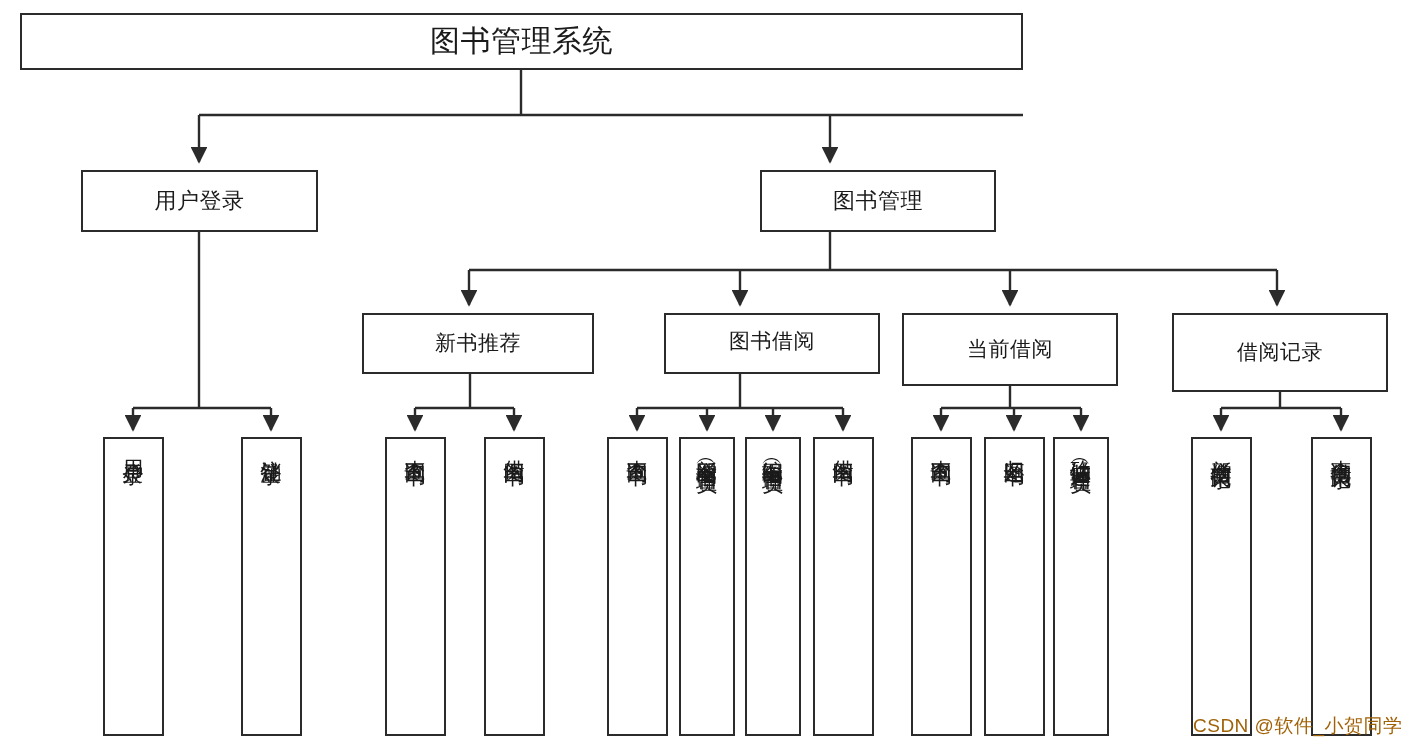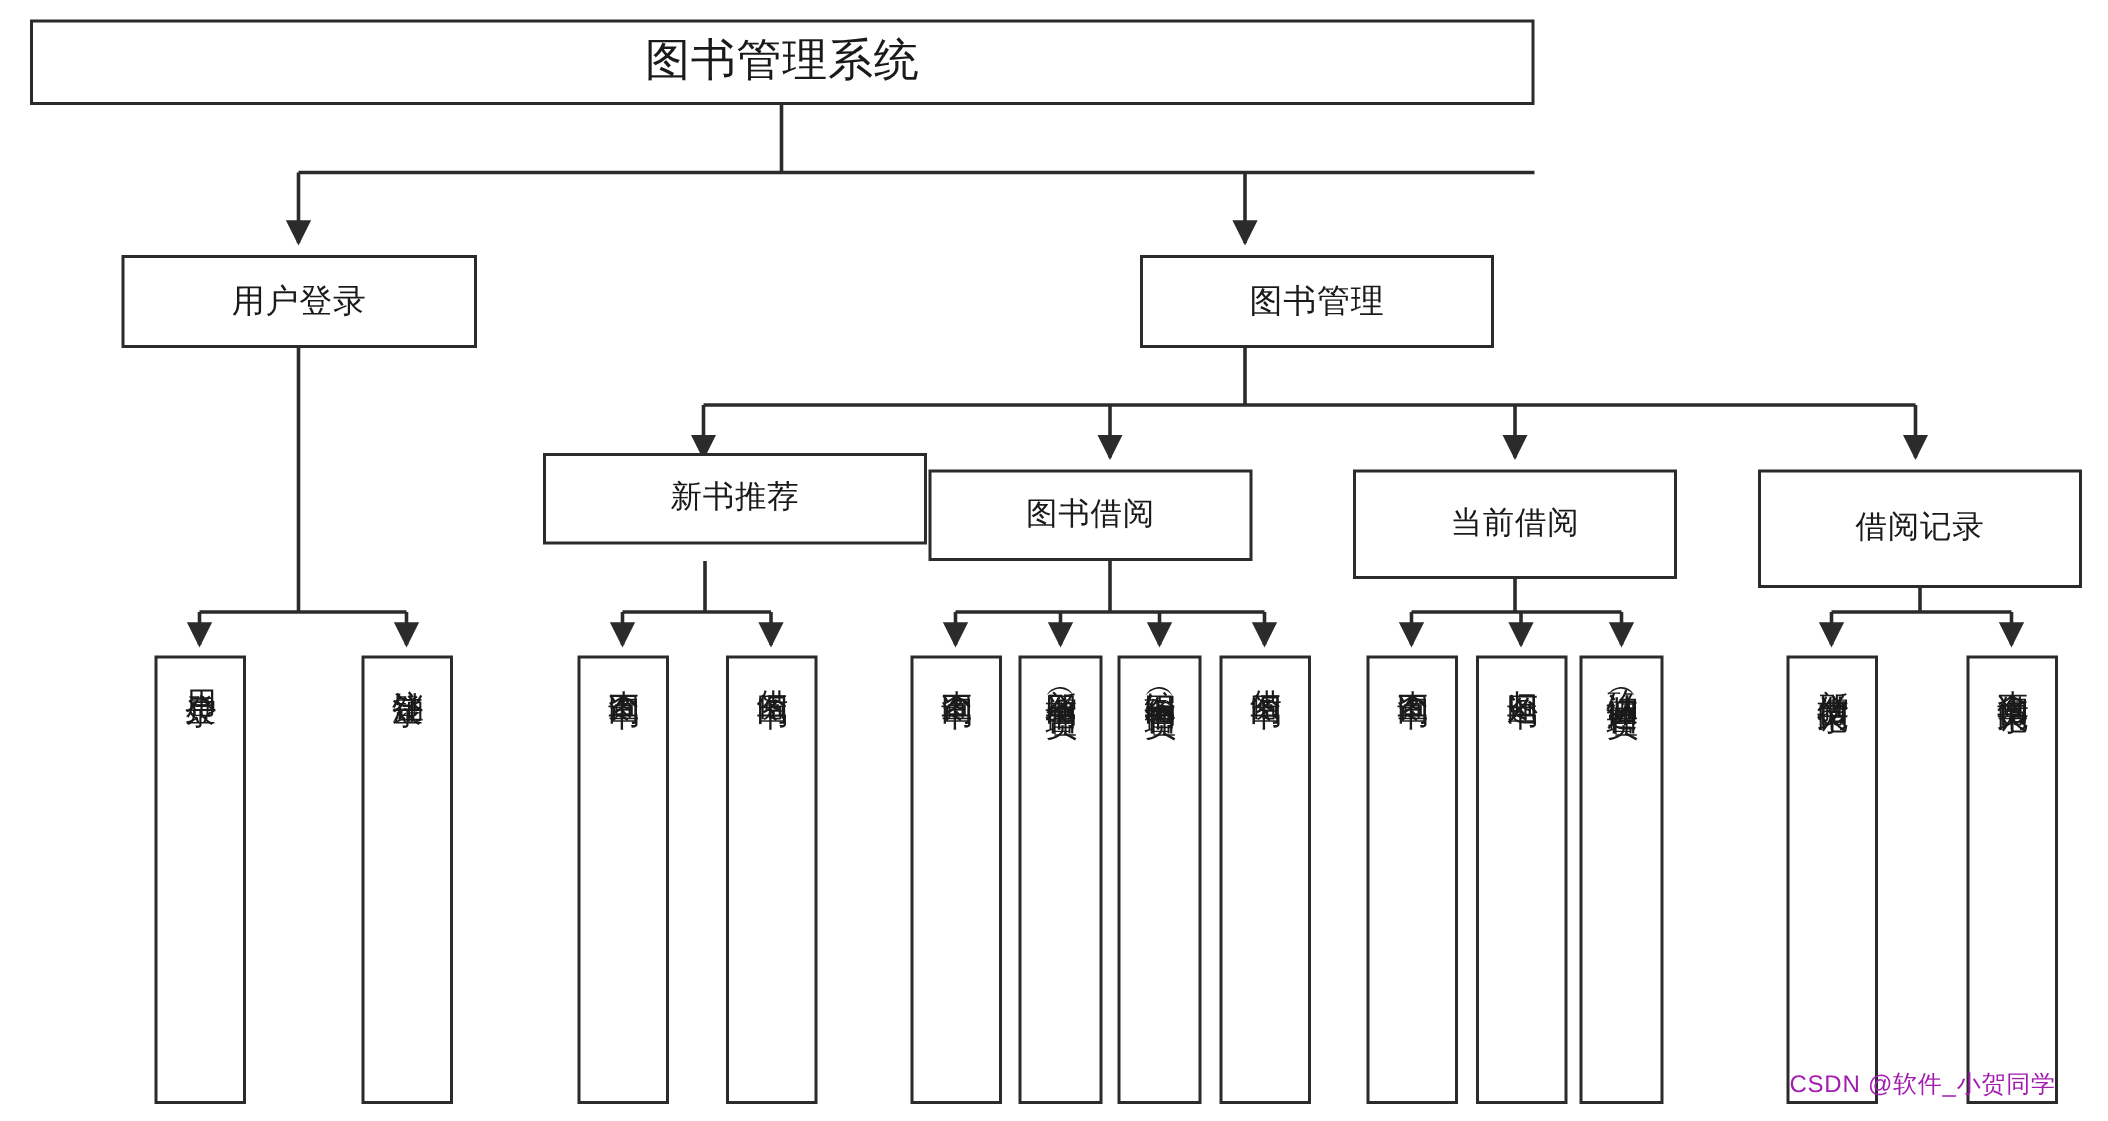--- a/index.html
+++ b/index.html
@@ -65,22 +65,22 @@
     height: auto;
     max-height: 286px;
   }
   .node.leaf.tall .node-label {
     max-height: 292px;
   }
   .watermark {
     position: absolute;
     left: 1193px;
     top: 713px;
-    font-size: 16px;
-    color: #a21caf;
+    font-size: 19px;
+    color: #a16207;
     white-space: nowrap;
     letter-spacing: 0.5px;
     font-family: "Liberation Sans", "DejaVu Sans", sans-serif;
   }
 </style>
 </head>
 <body>
 
 <div id="diagram-root">
 
@@ -138,24 +138,24 @@
     <span class="node-label">图书管理系统</span>
   </div>
 
   <div class="node level2" id="node-l2-0" style="left: 81px; top: 170px; width: 237px; height: 62px;">
     <span class="node-label">用户登录</span>
   </div>
   <div class="node level2" id="node-l2-1" style="left: 712px; top: 170px; width: 236px; height: 62px; margin-left: 48px;">
     <span class="node-label">图书管理</span>
   </div>
 
-  <div class="node level3" id="node-l3-0" style="left: 362px; top: 302px; width: 256px; height: 61px;">
+  <div class="node level3" id="node-l3-0" style="left: 362px; top: 313px; width: 232px; height: 61px;">
     <span class="node-label">新书推荐</span>
   </div>
-  <div class="node level3" id="node-l3-1" style="left: 619px; top: 313px; width: 216px; height: 61px;">
+  <div class="node level3" id="node-l3-1" style="left: 664px; top: 313px; width: 216px; height: 61px; font-family: Liberation Mono, monospace;">
     <span class="node-label">图书借阅</span>
   </div>
   <div class="node level3" id="node-l3-2" style="left: 902px; top: 313px; width: 216px; height: 73px;">
     <span class="node-label">当前借阅</span>
   </div>
   <div class="node level3" id="node-l3-3" style="left: 1172px; top: 313px; width: 216px; height: 79px; align-items: center;">
     <span class="node-label">借阅记录</span>
   </div>
 
   <div class="node leaf" id="node-leaf-0" style="left: 103px; top: 437px; width: 61px; height: 299px;">

